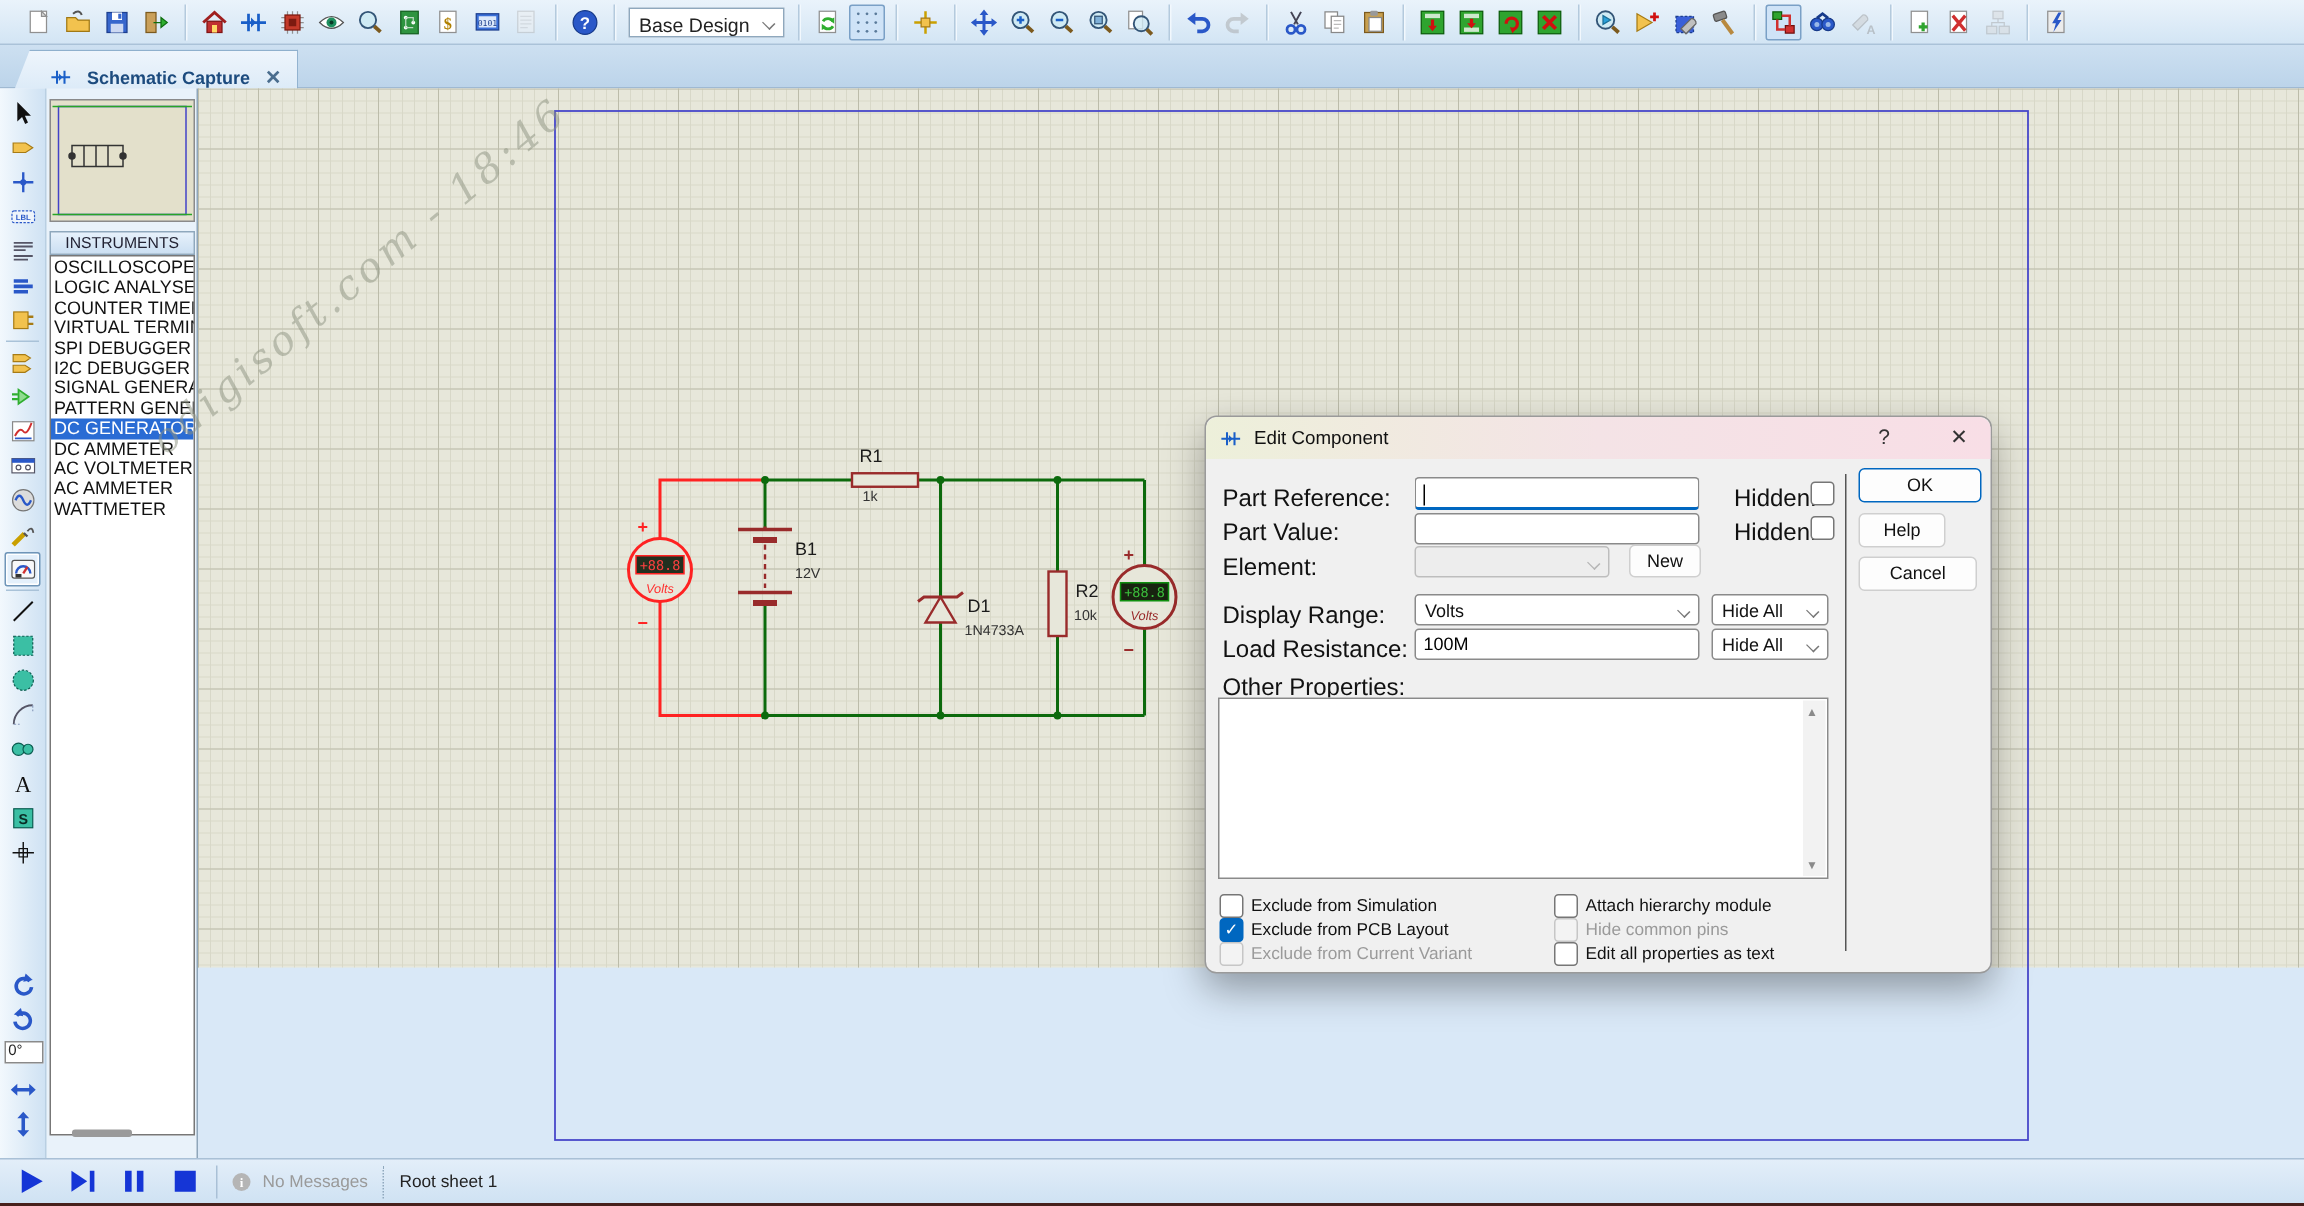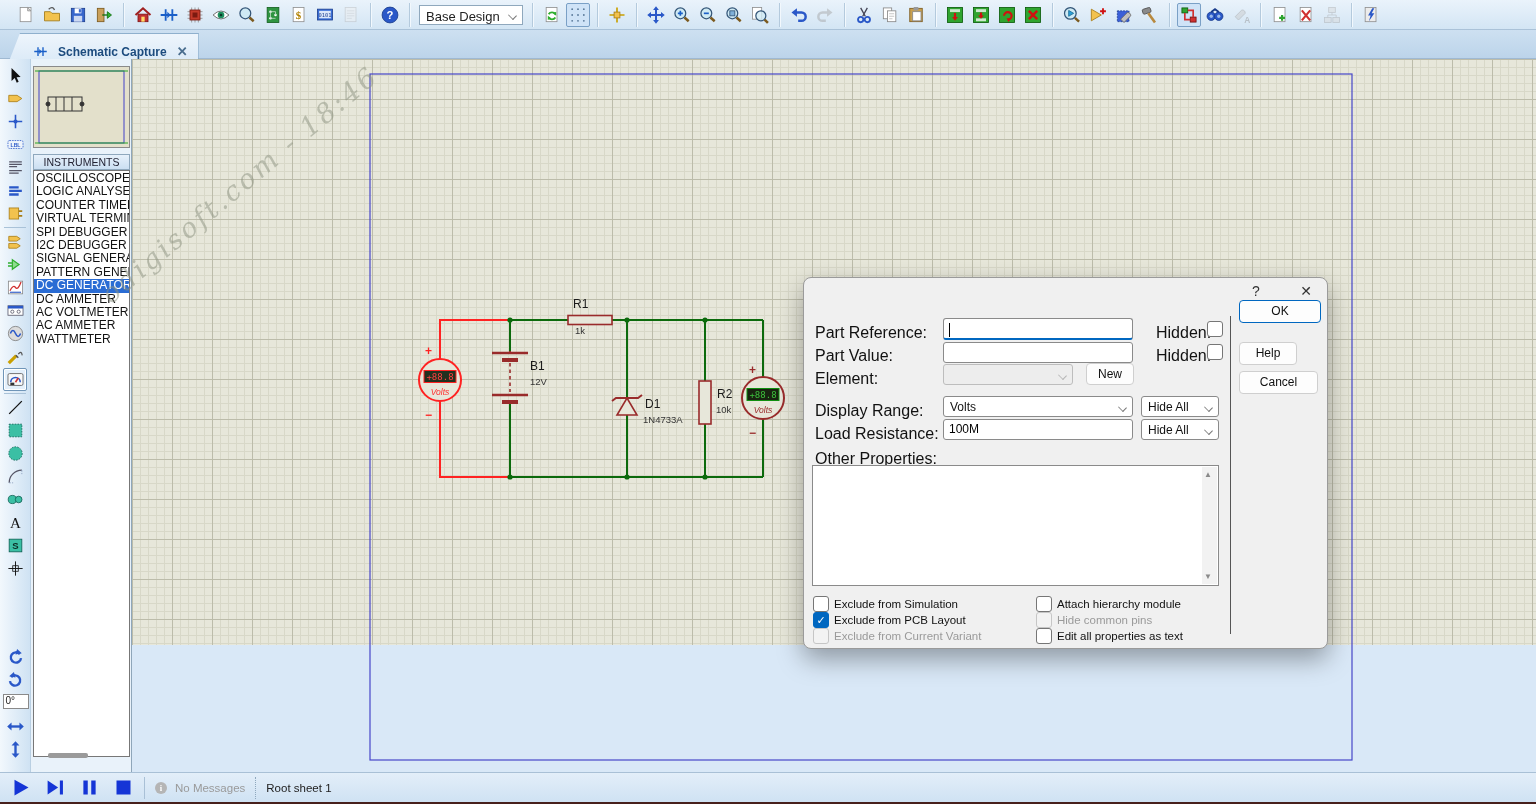--- a/index.html
+++ b/index.html
@@ -743,20 +743,27 @@
       <text x="763" y="413" font-size="8.5" text-anchor="middle" fill="#992b2b" font-style="italic">Volts</text>
       <text x="749" y="374" font-size="12" fill="#992b2b" font-weight="bold">+</text>
       <text x="749" y="437" font-size="12" fill="#992b2b" font-weight="bold">−</text>
     </g>
   </svg>
 </div>
 
 <div id="watermark">odigisoft.com - 18:46</div>
 
 <div id="dialog">
+  <div id="dlg-title">
+    <svg viewBox="0 0 24 24">
+      <path d="M2,12 h5 M17,12 h5 M8,5 v14 M16,5 v14 M8,12 h8" stroke="#1a5fc8" stroke-width="2.2" fill="none"></path>
+      <path d="M10,8 l4,4 -4,4 z" fill="#1a5fc8"></path>
+    </svg>
+    <span class="dlg-title-text">Edit Component</span>
+  </div>
   <span class="dlg-tbtn" style="left:442px;">?</span>
   <span class="dlg-tbtn" style="left:492px;">✕</span>
 
   <span class="dlg-label" style="left:11px; top:46px;">Part Reference:</span>
   <div class="dlg-input focused" style="left:139px; top:40px; width:190px;"><span class="caret"></span><span></span></div>
   <span class="dlg-label" style="left:352px; top:46px;">Hidden:</span>
   <span class="chk" style="left:403px; top:43px;"></span>
 
   <span class="dlg-label" style="left:11px; top:69px;">Part Value:</span>
   <div class="dlg-input" style="left:139px; top:64px; width:190px; height:21px;"><span></span></div>
@@ -780,21 +787,21 @@
   <span class="dlg-label" style="left:11px; top:172px;">Other Properties:</span>
   <div id="other-props">
     <span></span>
     <div class="scr-lane">
       <span class="scr-arr" style="top:3px;">▲</span>
       <span class="scr-arr" style="bottom:3px;">▼</span>
     </div>
   </div>
 
   <div id="dlg-sep"></div>
-  <div class="btn default" style="left:435px; top:22px; width:82px;">OK</div>
+  <div class="btn default" style="left:435px; top:34px; width:82px;">OK</div>
   <div class="btn" style="left:435px; top:64px; width:58px;">Help</div>
   <div class="btn" style="left:435px; top:93px; width:79px;">Cancel</div>
 
   <span class="chk" style="left:9px; top:318px;"></span>
   <span class="chk-label" style="left:30px; top:320px;">Exclude from Simulation</span>
   <span class="chk checked" style="left:9px; top:334px;">✓</span>
   <span class="chk-label" style="left:30px; top:336px;">Exclude from PCB Layout</span>
   <span class="chk disabled" style="left:9px; top:350px;"></span>
   <span class="chk-label disabled" style="left:30px; top:352px;">Exclude from Current Variant</span>
 

